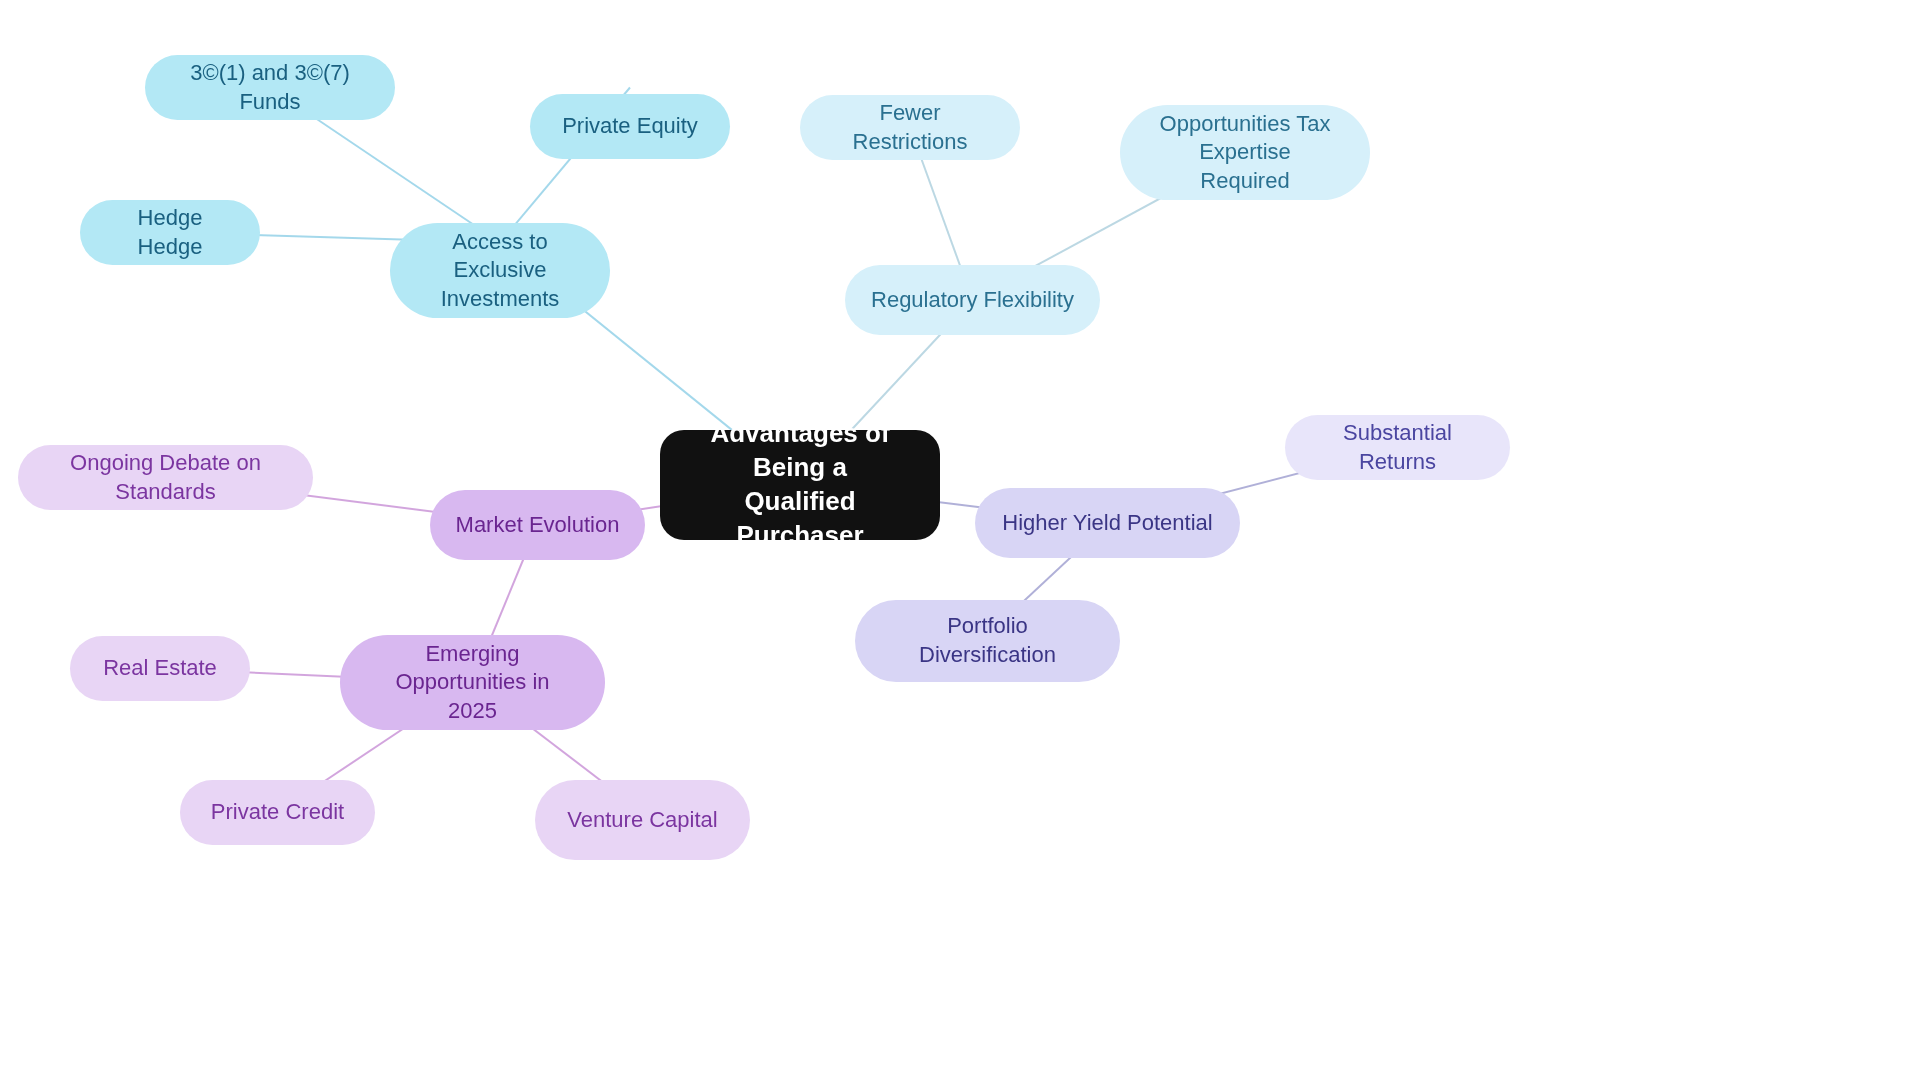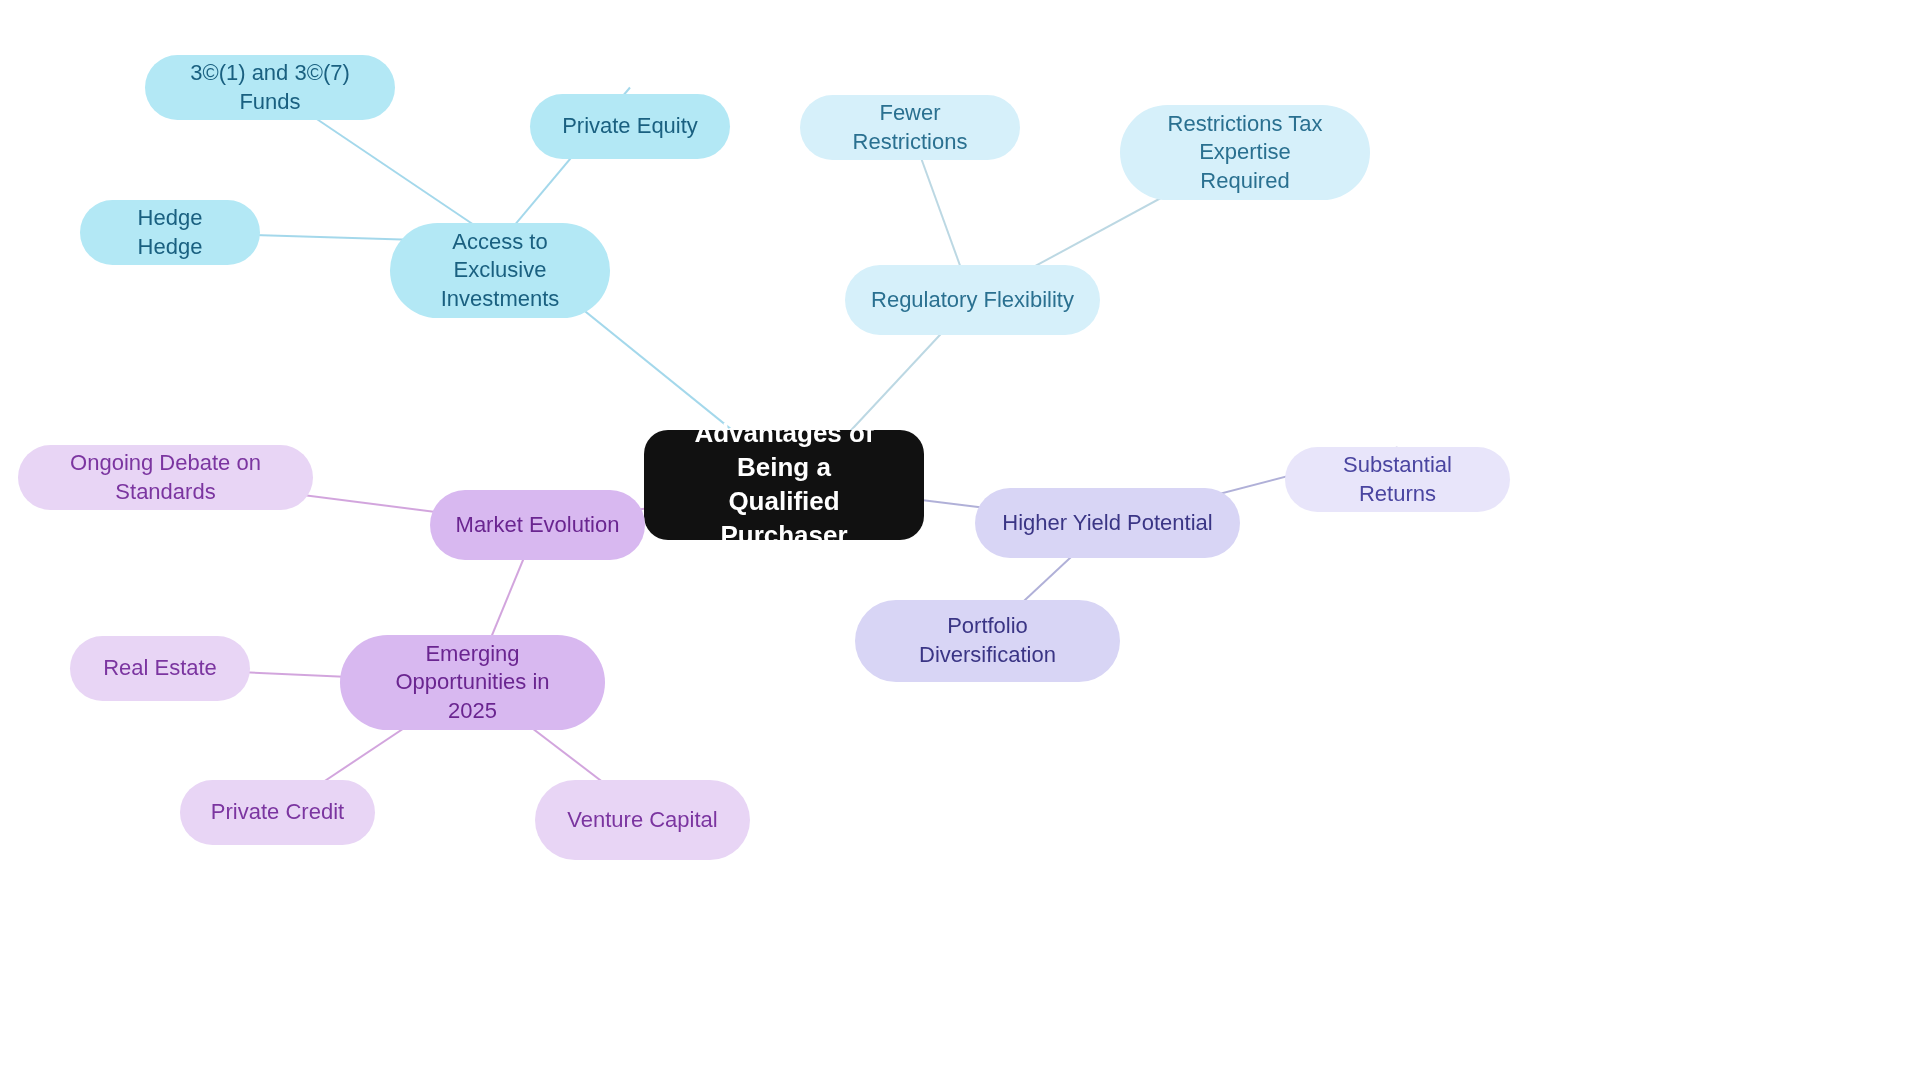--- a/index.html
+++ b/index.html
@@ -71,21 +71,20 @@
     .node-lavender {
       background: #d8d5f5;
       color: #3a3585;
       border: none;
     }
 
     .node-lavender-light {
       background: #e8e5fa;
       color: #4a45a0;
       border: none;
-      margin-top: 32px;
     }
   </style>
 </head>
 <body>
 
 <svg class="connections">
 <line x1="800" y1="485" x2="500" y2="242.5" stroke="#7ec8e3" stroke-width="2" opacity="0.7"></line>
     <line x1="500" y1="242.5" x2="270" y2="87.5" stroke="#7ec8e3" stroke-width="2" opacity="0.7"></line>
     <line x1="500" y1="242.5" x2="630" y2="87.5" stroke="#7ec8e3" stroke-width="2" opacity="0.7"></line>
     <line x1="500" y1="242.5" x2="170" y2="232.5" stroke="#7ec8e3" stroke-width="2" opacity="0.7"></line>
@@ -96,21 +95,21 @@
     <line x1="1107.5" y1="523" x2="1397.5" y2="447.5" stroke="#9090c8" stroke-width="2" opacity="0.7"></line>
     <line x1="1107.5" y1="523" x2="987.5" y2="635" stroke="#9090c8" stroke-width="2" opacity="0.7"></line>
     <line x1="800" y1="485" x2="537.5" y2="525" stroke="#c080d0" stroke-width="2" opacity="0.7"></line>
     <line x1="537.5" y1="525" x2="165.5" y2="477.5" stroke="#c080d0" stroke-width="2" opacity="0.7"></line>
     <line x1="537.5" y1="525" x2="472.5" y2="682.5" stroke="#c080d0" stroke-width="2" opacity="0.7"></line>
     <line x1="472.5" y1="682.5" x2="160" y2="668.5" stroke="#c080d0" stroke-width="2" opacity="0.7"></line>
     <line x1="472.5" y1="682.5" x2="277.5" y2="812.5" stroke="#c080d0" stroke-width="2" opacity="0.7"></line>
     <line x1="472.5" y1="682.5" x2="642.5" y2="812.5" stroke="#c080d0" stroke-width="2" opacity="0.7"></line>
   </svg>
 
-<div class="node node-center" style="left: 644px; top: 430px; width: 280px; height: 110px;">
+<div class="node node-center" style="left: 660px; top: 430px; width: 280px; height: 110px;">
   <span style="white-space: pre-line; text-align:center;">Advantages of Being a
 Qualified Purchaser</span>
 </div>
 
 <div class="node node-blue" style="left: 390px; top: 195px; width: 220px; height: 95px; margin-top: 28px;">
   <span style="white-space: pre-line;">Access to Exclusive
 Investments</span>
 </div>
 
 <div class="node node-blue" style="left: 145px; top: 55px; width: 250px; height: 65px;">
@@ -127,21 +126,21 @@
 
 <div class="node node-blue-light" style="left: 845px; top: 265px; width: 255px; height: 70px;">
   <span>Regulatory Flexibility</span>
 </div>
 
 <div class="node node-blue-light" style="left: 800px; top: 95px; width: 220px; height: 65px;">
   <span>Fewer Restrictions</span>
 </div>
 
 <div class="node node-blue-light" style="left: 1120px; top: 105px; width: 250px; height: 95px;">
-  <span style="white-space: pre-line;">Restrictions Tax Expertise
+  <span style="white-space: pre-line;">Opportunities Tax Expertise
 Required</span>
 </div>
 
 <div class="node node-lavender" style="left: 975px; top: 488px; width: 265px; height: 70px;">
   <span>Higher Yield Potential</span>
 </div>
 
 <div class="node node-lavender-light" style="left: 1285px; top: 415px; width: 225px; height: 65px;">
   <span>Substantial Returns</span>
 </div>

